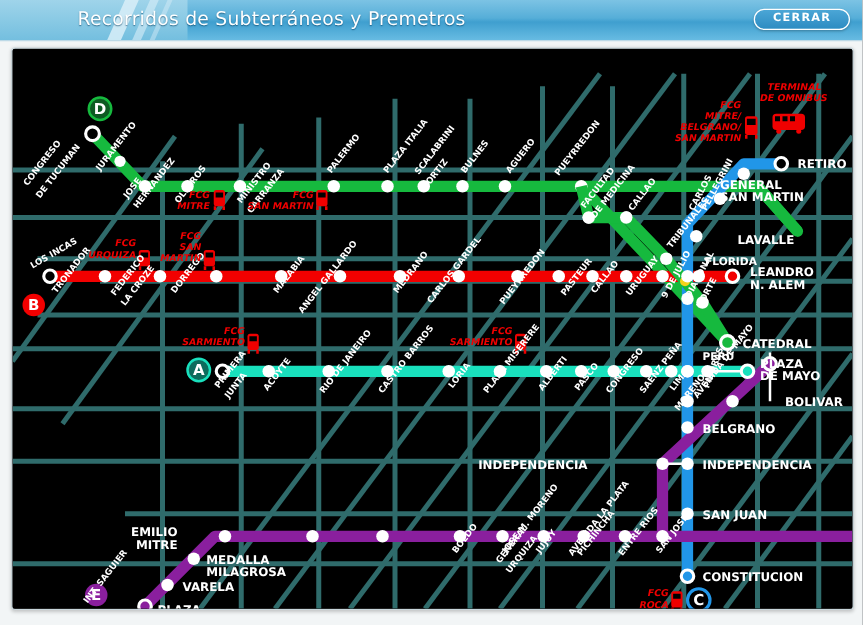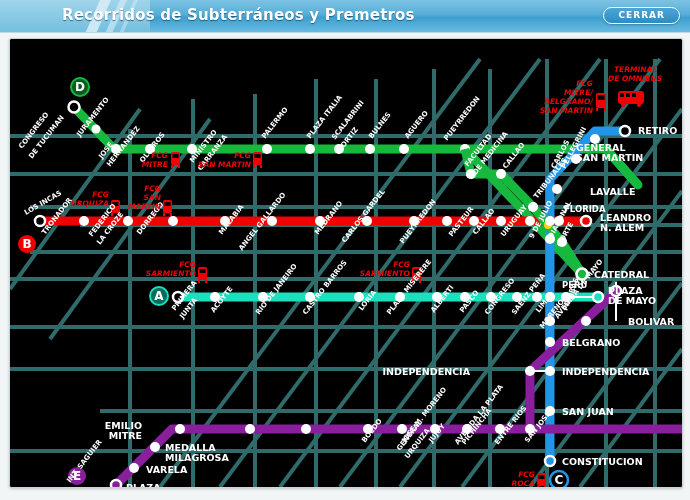--- a/index.html
+++ b/index.html
@@ -23,21 +23,21 @@
   }
   #header .swoosh i{
     position:absolute;top:-14px;width:11px;height:64px;
     background:#d9eef8;opacity:.85;transform:skewX(-24deg);
   }
   #header .swoosh i.a{left:92px;}
   #header .swoosh i.b{left:112px;width:7px;opacity:.6;}
   #header .swoosh i.c{left:126px;width:4px;opacity:.45;}
   #title{
     position:absolute;left:62px;top:6px;
-    font-size:15px;font-weight:bold;color:#ffffff;
+    font-size:15px;font-weight:normal;color:#ffffff;
     letter-spacing:.2px;
     text-shadow:0 1px 1px rgba(0,60,95,.65);
     font-family:"DejaVu Sans", sans-serif;
   }
   #cerrar{
     position:absolute;right:10px;top:7px;
     padding:2px 14px 3px 14px;
     border-radius:9px;
     background:linear-gradient(to bottom,#4ba6d6,#2d8cc2);
     border:1px solid #ffffff;

